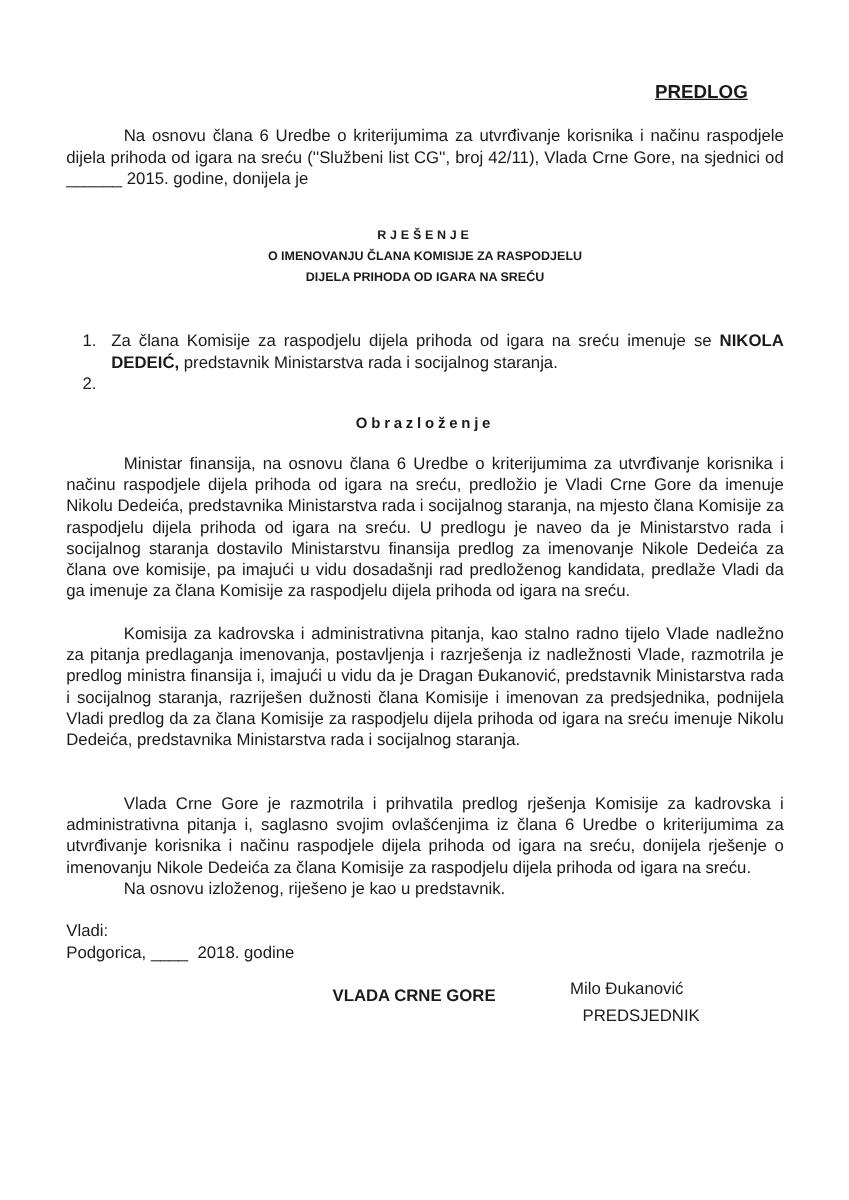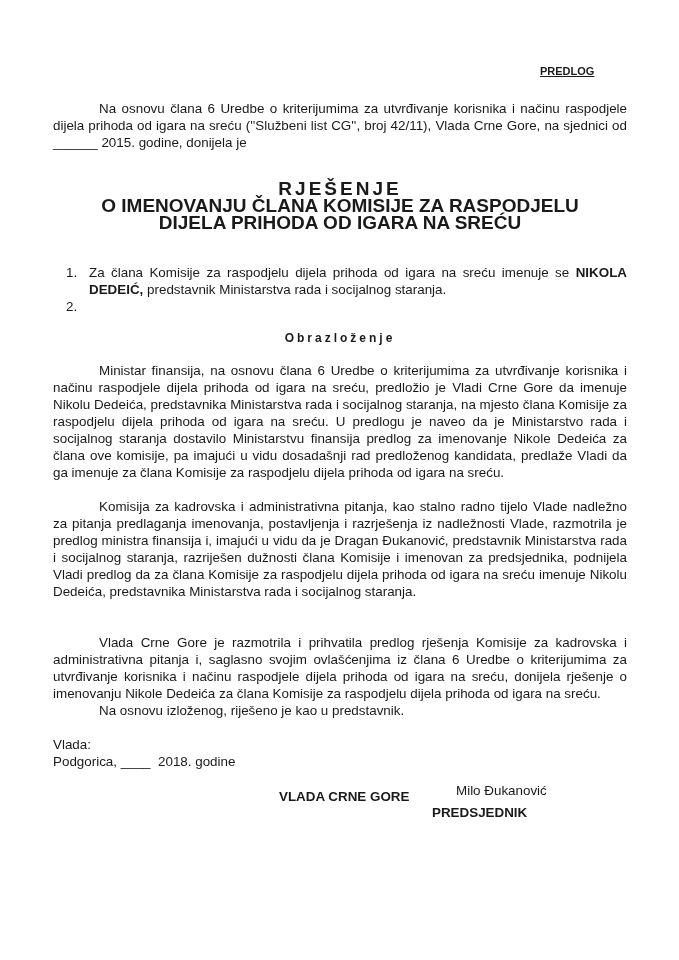--- a/index.html
+++ b/index.html
@@ -2,30 +2,30 @@
 <html><head>
 <meta charset="utf-8">
 <style>
   html, body { margin:0; padding:0; background:#ffffff; }
   body { width:679px; height:960px; position:relative; overflow:hidden;
          font-family:"Liberation Sans", sans-serif; color:#1a1a1a; font-size:13.4px; }
   .abs { position:absolute; }
   .para { left:53px; width:574px; line-height:17px; text-align:justify; }
   .para .ind { display:inline-block; width:46px; }
   .center { left:53px; width:574px; text-align:center; font-weight:bold; }
-  .predlog { left:540px; top:65px; font-weight:bold; text-decoration:underline; font-size:11px; }
-  .title { top:180px; line-height:17px; font-size:19px; }
+  .predlog { left:524px; top:65px; font-weight:bold; text-decoration:underline; font-size:15px; }
+  .title { top:180px; line-height:17px; font-size:10px; }
   .title .spaced { letter-spacing:3px; }
   .list { left:66px; width:561px; top:264px; line-height:17px; margin:0; padding:0; list-style:none; }
   .list li { position:relative; padding-left:23px; text-align:justify; }
   .list li .num { position:absolute; left:0; top:0; }
   .obr { top:331px; letter-spacing:3px; font-size:12px; }
   .broj { left:53px; top:736px; line-height:17px; }
-  .vlada { left:279px; top:789px; font-weight:bold; }
-  .pred { left:432px; top:805px; font-weight:bold; }
+  .vlada { left:266px; top:789px; font-weight:bold; }
+  .pred { left:466px; top:805px; font-weight:normal; }
   .milo { left:456px; top:783px; }
 </style>
 </head>
 <body>
 
 <div class="abs predlog">PREDLOG</div>
 
 <div class="abs para" style="top:100px;"><span class="ind"></span><span>Na osnovu člana 6 Uredbe o kriterijumima za utvrđivanje korisnika i načinu raspodjele dijela prihoda od igara na sreću (''Službeni list CG'', broj 42/11), Vlada Crne Gore, na sjednici od </span><span>______</span><span> 2015. godine, donijela je</span></div>
 
 <div class="abs center title">
@@ -47,19 +47,19 @@
 
 <div class="abs para" style="top:362px;"><span class="ind"></span><span>Ministar finansija, na osnovu člana 6 Uredbe o kriterijumima za utvrđivanje korisnika i načinu raspodjele dijela prihoda od igara na sreću, predložio je Vladi Crne Gore da imenuje Nikolu Dedeića, predstavnika Ministarstva rada i socijalnog staranja, na mjesto člana Komisije za raspodjelu dijela prihoda od igara na sreću. U predlogu je naveo da je Ministarstvo rada i socijalnog staranja dostavilo Ministarstvu finansija predlog za imenovanje Nikole Dedeića za člana ove komisije, pa imajući u vidu dosadašnji rad predloženog kandidata,  predlaže Vladi da ga imenuje za člana Komisije za raspodjelu dijela prihoda od igara na sreću.</span></div>
 
 <div class="abs para" style="top:498px;"><span class="ind"></span><span>Komisija za kadrovska i administrativna pitanja, kao stalno radno tijelo Vlade nadležno za pitanja predlaganja imenovanja, postavljenja i razrješenja iz nadležnosti Vlade, razmotrila je predlog ministra finansija i, imajući u vidu da je Dragan Đukanović, predstavnik Ministarstva rada i socijalnog staranja, razriješen dužnosti člana Komisije i imenovan za predsjednika, podnijela Vladi predlog da za člana Komisije za raspodjelu dijela prihoda od igara na sreću imenuje Nikolu Dedeića, predstavnika Ministarstva rada i socijalnog staranja.</span></div>
 
 <div class="abs para" style="top:634px;"><span class="ind"></span><span>Vlada Crne Gore je razmotrila i prihvatila predlog rješenja Komisije za kadrovska i administrativna pitanja i, saglasno svojim ovlašćenjima iz člana 6 Uredbe o kriterijumima za utvrđivanje korisnika i načinu raspodjele dijela prihoda od igara na sreću, donijela rješenje o imenovanju Nikole Dedeića za člana Komisije za raspodjelu dijela prihoda od igara na sreću.</span></div>
 
 <div class="abs para" style="top:702px;"><span class="ind"></span><span>Na osnovu izloženog, riješeno je kao u predstavnik.</span></div>
 
 <div class="abs broj">
-  <div>Vlada:</div>
+  <div>Vladi:</div>
   <div><span>Podgorica, </span><span>____</span><span style="white-space:pre;">  2018. godine</span></div>
 </div>
 
 <div class="abs vlada">VLADA CRNE GORE</div>
 <div class="abs pred">PREDSJEDNIK</div>
 <div class="abs milo">Milo Đukanović</div>
 
 </body></html>

